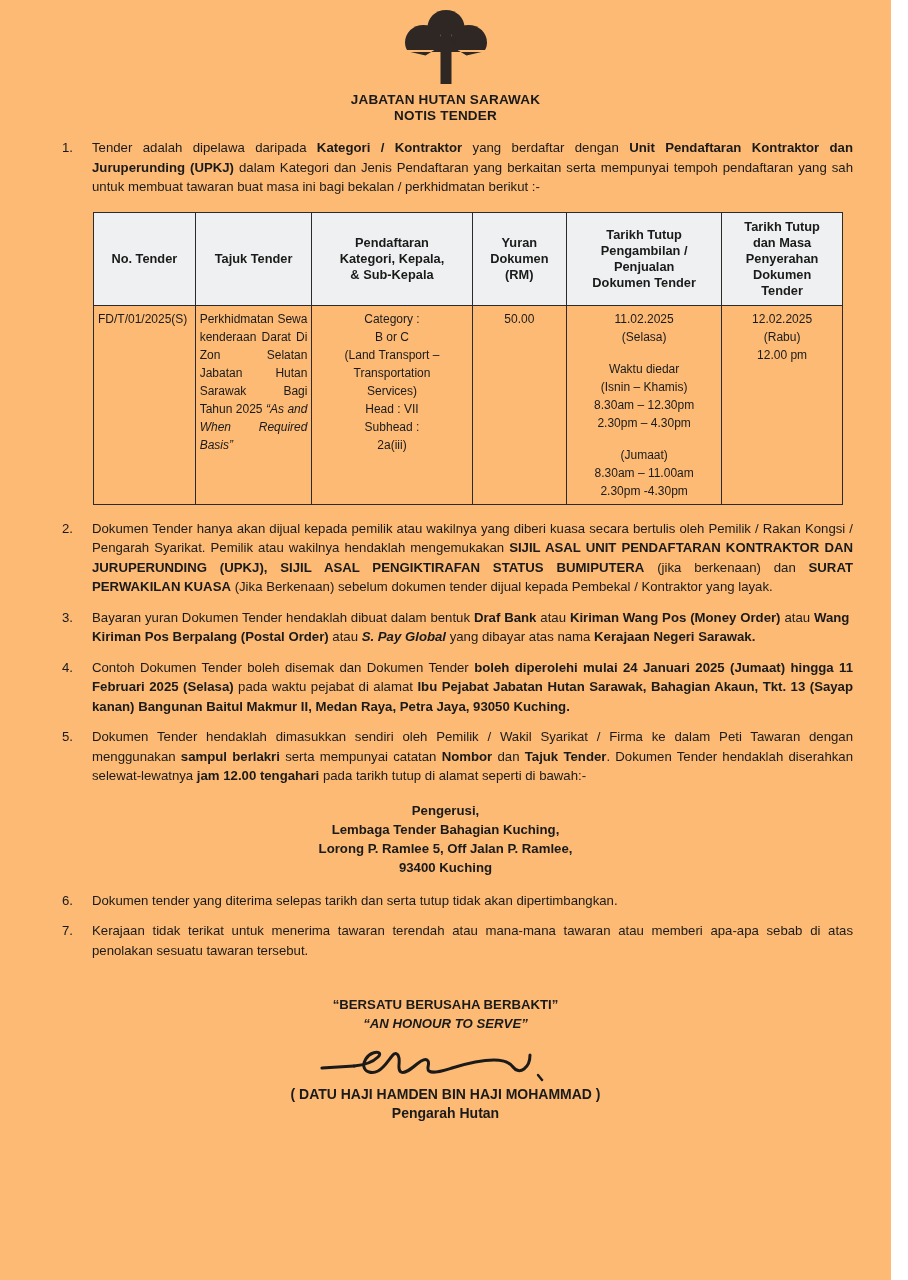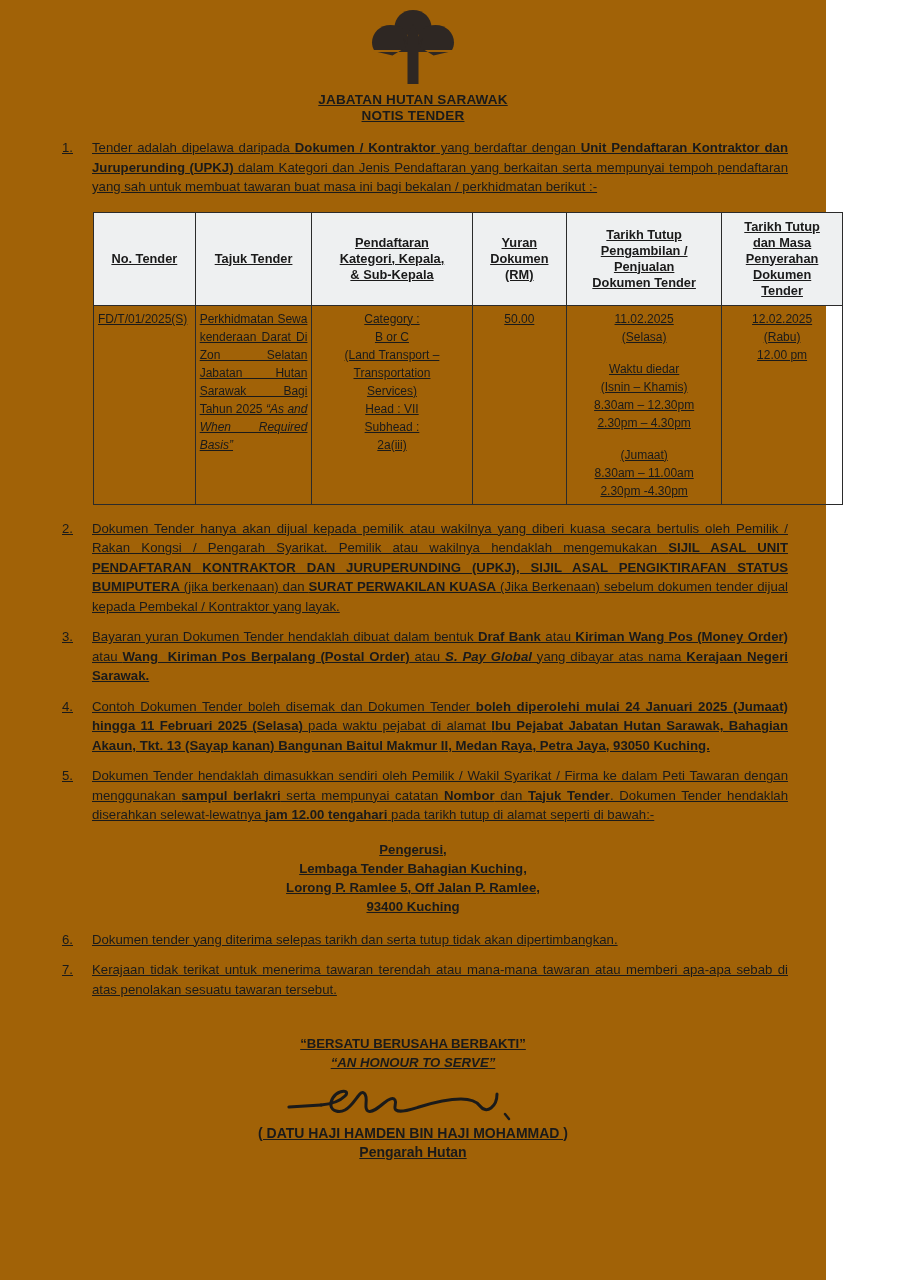--- a/index.html
+++ b/index.html
@@ -11,26 +11,25 @@
     width: 908px;
     height: 1280px;
     position: relative;
     font-family: "Liberation Sans", sans-serif;
     color: #1a1a1a;
     overflow: hidden;
   }
 
   .page {
     position: relative;
-    width: 826px;
+    width: 891px;
     height: 1280px;
-    background: #a16207;
+    background: #fdba74;
     padding: 0;
     box-sizing: border-box;
-    text-decoration: underline;
   }
 
   
   .logo-wrap {
     width: 100%;
     display: flex;
     justify-content: center;
     padding-top: 8px;
   }
   .logo {
@@ -169,21 +168,21 @@
   </div>
 
   <div class="org-title">
     <div>JABATAN HUTAN SARAWAK</div>
     <div>NOTIS TENDER</div>
   </div>
 
   <div class="clauses">
     <div class="clause">
       <div class="num">1.</div>
-      <div class="body">Tender adalah dipelawa daripada <b>Dokumen / Kontraktor</b> yang berdaftar dengan <b>Unit Pendaftaran Kontraktor dan Juruperunding (UPKJ)</b> dalam Kategori dan Jenis Pendaftaran yang berkaitan serta mempunyai tempoh pendaftaran yang sah untuk membuat tawaran buat masa ini bagi bekalan / perkhidmatan berikut :-</div>
+      <div class="body">Tender adalah dipelawa daripada <b>Kategori / Kontraktor</b> yang berdaftar dengan <b>Unit Pendaftaran Kontraktor dan Juruperunding (UPKJ)</b> dalam Kategori dan Jenis Pendaftaran yang berkaitan serta mempunyai tempoh pendaftaran yang sah untuk membuat tawaran buat masa ini bagi bekalan / perkhidmatan berikut :-</div>
     </div>
   </div>
 
   <div class="table-wrap">
     <table class="tender">
       <thead>
         <tr>
           <th style="width:92px">
               <div>No. Tender</div>
             </th>

